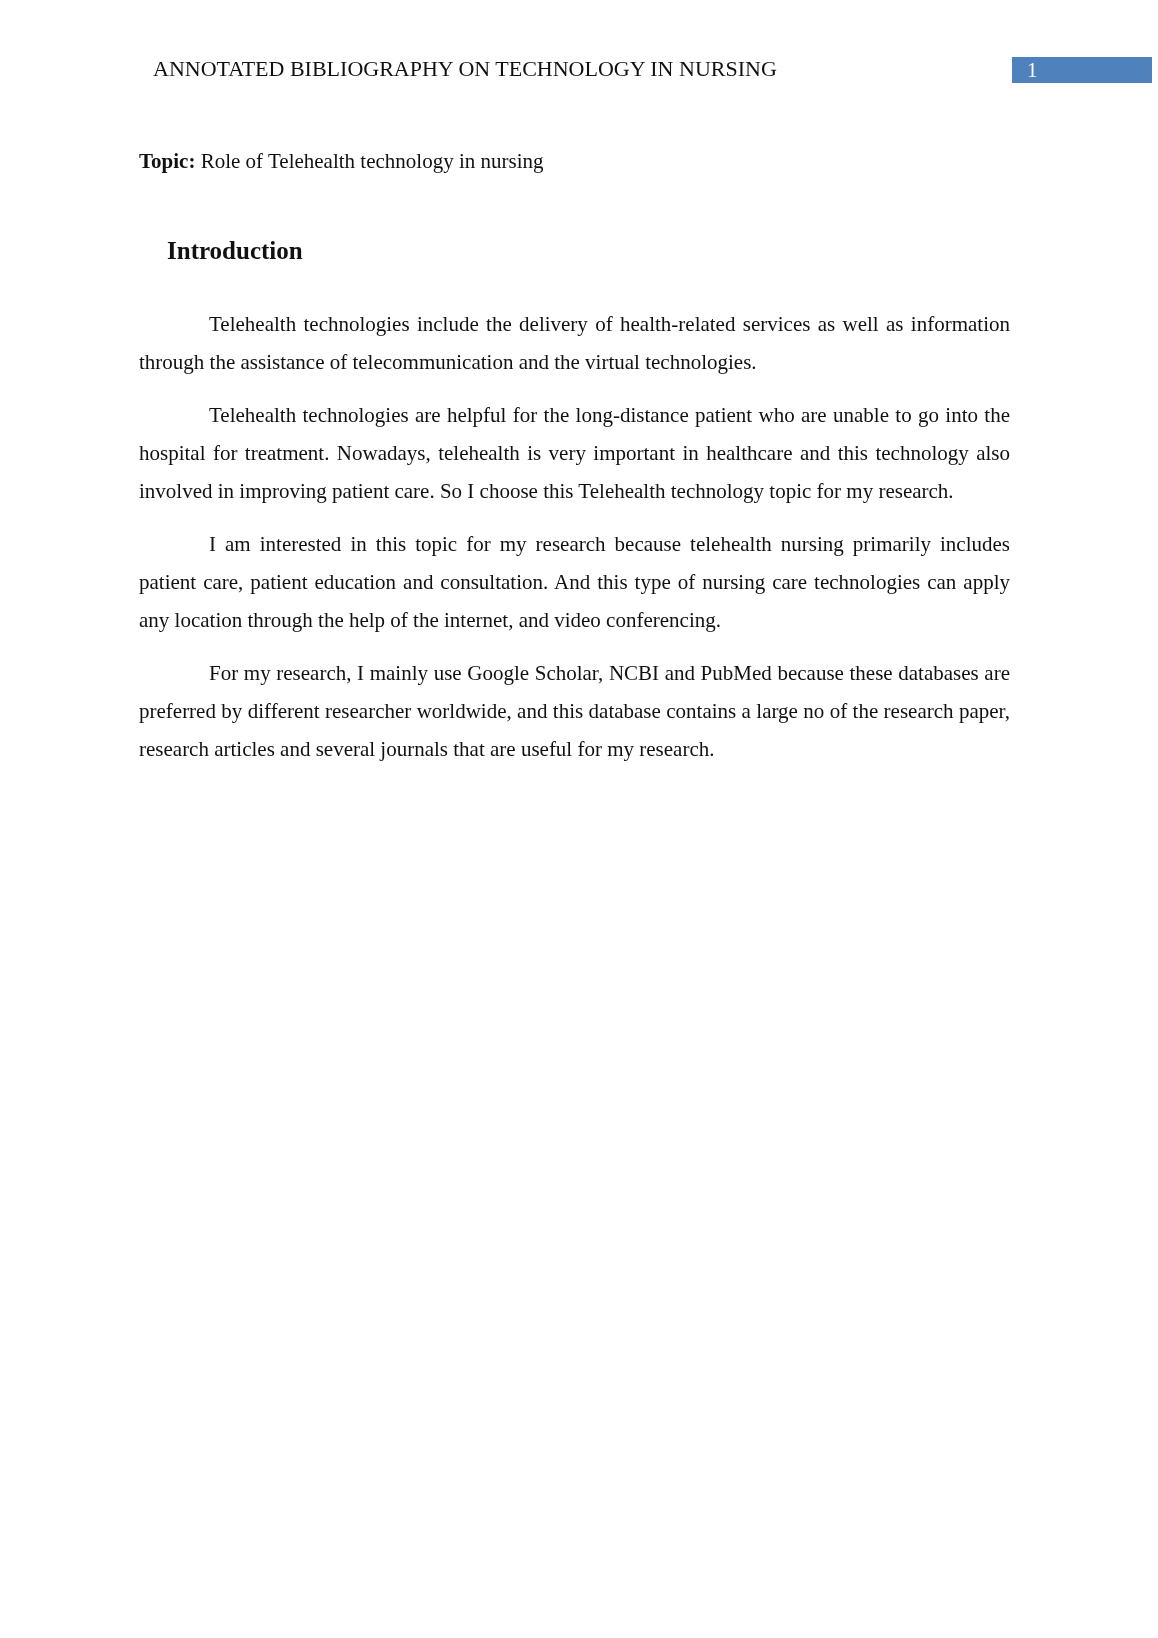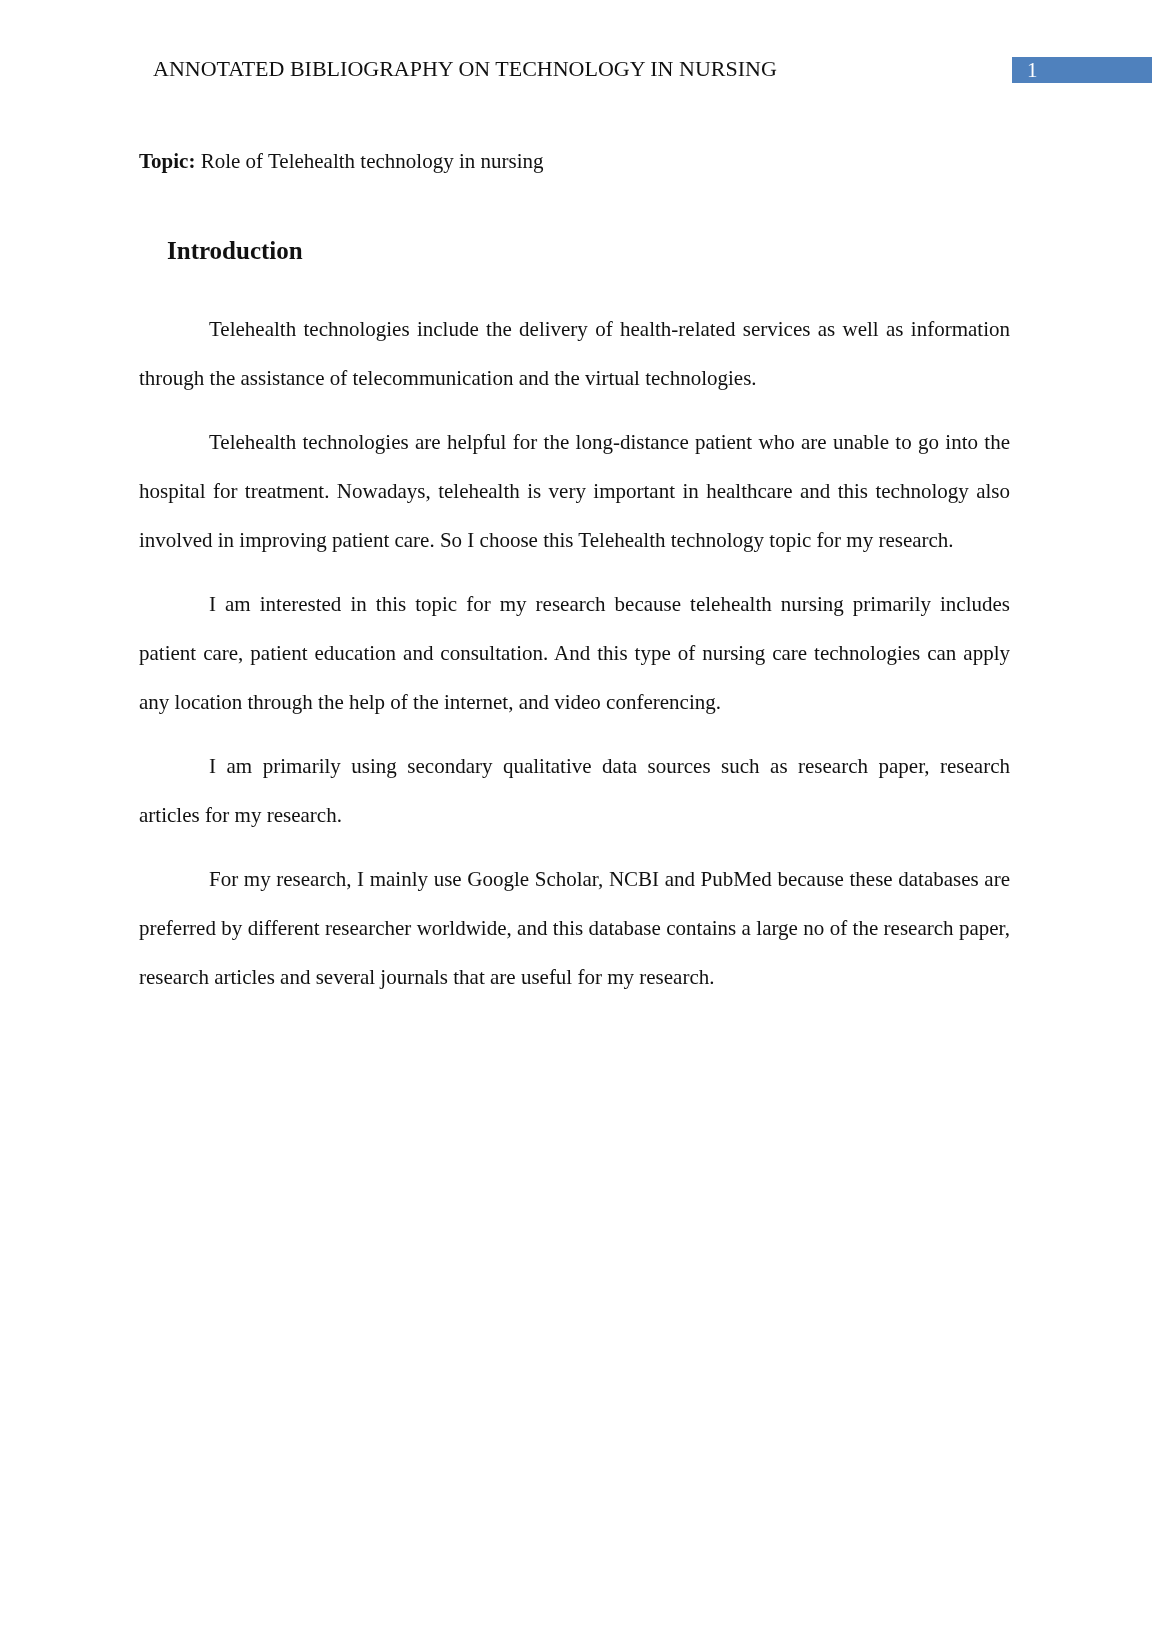--- a/index.html
+++ b/index.html
@@ -5,36 +5,35 @@
   html, body { margin: 0; padding: 0; background: #ffffff; }
   body { width: 1158px; height: 1638px; position: relative; overflow: hidden;
          font-family: "Liberation Serif", serif; color: #111; }
   .header-title { position: absolute; left: 153px; top: 56px; font-size: 22px; letter-spacing: 0; }
   .page-num-box { position: absolute; left: 1012px; top: 57px; width: 140px; height: 26px; background: #4f81bd; }
   .page-num { position: absolute; left: 15px; top: 0px; color: #ffffff; font-size: 21px; line-height: 26px; }
   .topic { position: absolute; left: 139px; top: 149px; font-size: 21px; }
   .topic b { font-weight: bold; }
   .heading { position: absolute; left: 139px; top: 237px; font-size: 25px; font-weight: bold; margin-left: 28px; }
   .body { position: absolute; left: 139px; top: 305px; width: 871px; font-size: 21px; }
-  .para { line-height: 49px; text-align: justify; text-indent: 70px; margin: 0 0 15px 0; }
+  .para { line-height: 38px; text-align: justify; text-indent: 70px; margin: 0 0 15px 0; }
 </style>
 </head>
 <body>
 
 <div class="header-title">ANNOTATED BIBLIOGRAPHY ON TECHNOLOGY IN NURSING</div>
 <div class="page-num-box">
   <span class="page-num">1</span>
 </div>
 
 <div class="topic">
   <b>Topic:</b>
   <span>Role of Telehealth technology in nursing</span>
 </div>
 
 <div class="heading">Introduction</div>
 
 <div class="body">
   <p class="para">Telehealth technologies include the delivery of health-related services as well as information through the assistance of telecommunication and the virtual technologies.</p>
   <p class="para">Telehealth technologies are helpful for the long-distance patient who are unable to go into the hospital for treatment. Nowadays, telehealth is very important in healthcare and this technology also involved in improving patient care. So I choose this Telehealth technology topic for my research.</p>
   <p class="para">I am interested in this topic for my research because telehealth nursing primarily includes patient care, patient education and consultation. And this type of nursing care technologies can apply any location through the help of the internet, and video conferencing.</p>
-  <p class="para">I am primarily using secondary qualitative data sources such as research paper, research articles for my research.</p>
   <p class="para">For my research, I mainly use Google Scholar, NCBI and PubMed because these databases are preferred by different researcher worldwide, and this database contains a large no of the research paper, research articles and several journals that are useful for my research.</p>
 </div>
 
 </body></html>

